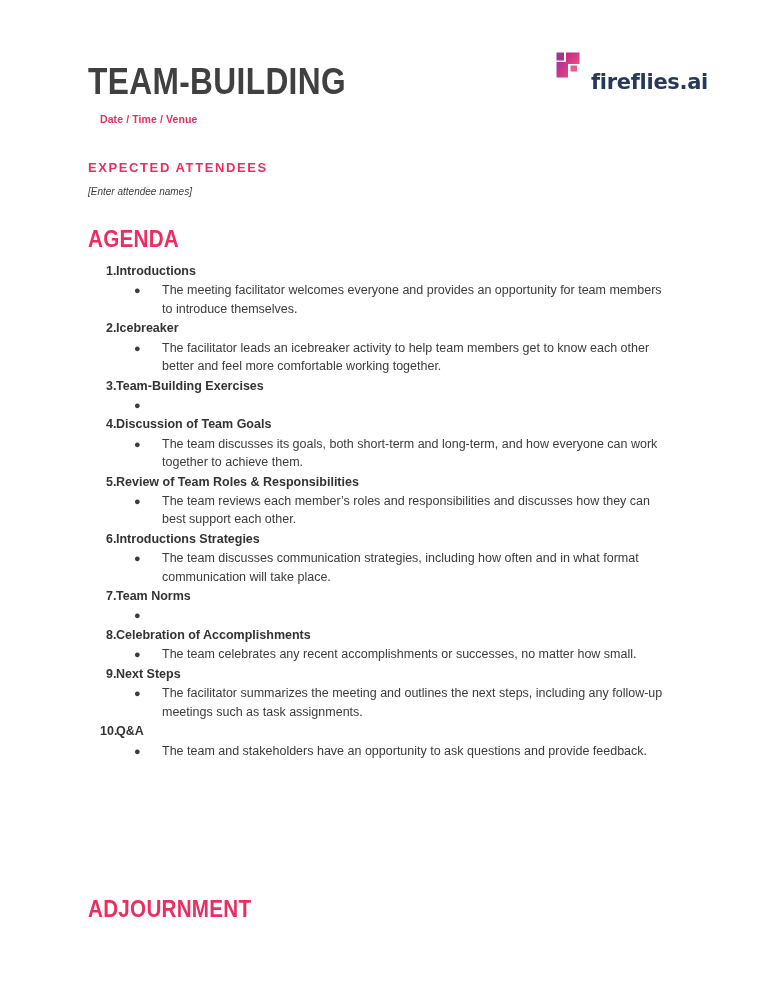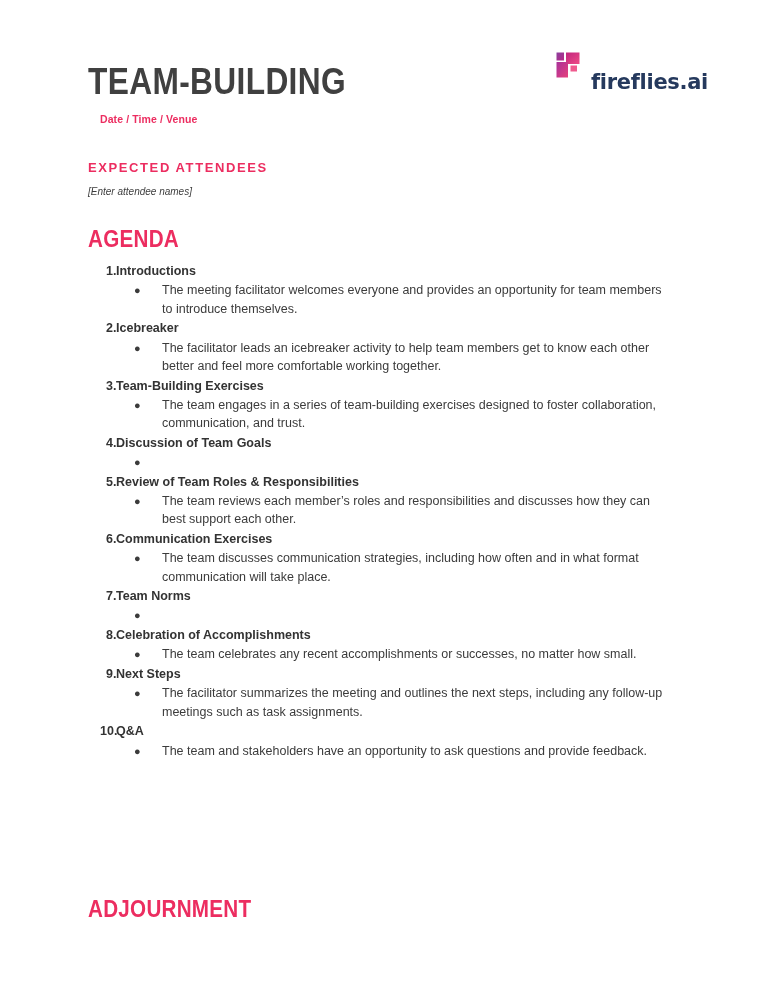--- a/index.html
+++ b/index.html
@@ -218,46 +218,46 @@
           <span class="sub-text">The facilitator leads an icebreaker activity to help team members get to know each other better and feel more comfortable working together.</span>
         </div>
       </div>
       <div class="agenda-item">
         <div class="item-head">
           <span class="item-num">3.</span>
           <span class="item-title">Team-Building Exercises</span>
         </div>
         <div class="sub-row">
           <span class="bullet">●</span>
-          <span class="sub-text">The team engages in a series of team-building exercises designed to foster collaboration, communication, and trust.</span>
         </div>
       </div>
       <div class="agenda-item">
         <div class="item-head">
           <span class="item-num">4.</span>
           <span class="item-title">Discussion of Team Goals</span>
         </div>
         <div class="sub-row">
           <span class="bullet">●</span>
+          <span class="sub-text">The team discusses its goals, both short-term and long-term, and how everyone can work together to achieve them.</span>
         </div>
       </div>
       <div class="agenda-item">
         <div class="item-head">
           <span class="item-num">5.</span>
           <span class="item-title">Review of Team Roles &amp; Responsibilities</span>
         </div>
         <div class="sub-row">
           <span class="bullet">●</span>
           <span class="sub-text">The team reviews each member’s roles and responsibilities and discusses how they can best support each other.</span>
         </div>
       </div>
       <div class="agenda-item">
         <div class="item-head">
           <span class="item-num">6.</span>
-          <span class="item-title">Communication Exercises</span>
+          <span class="item-title">Introductions Strategies</span>
         </div>
         <div class="sub-row">
           <span class="bullet">●</span>
           <span class="sub-text">The team discusses communication strategies, including how often and in what format communication will take place.</span>
         </div>
       </div>
       <div class="agenda-item">
         <div class="item-head">
           <span class="item-num">7.</span>
           <span class="item-title">Team Norms</span>

